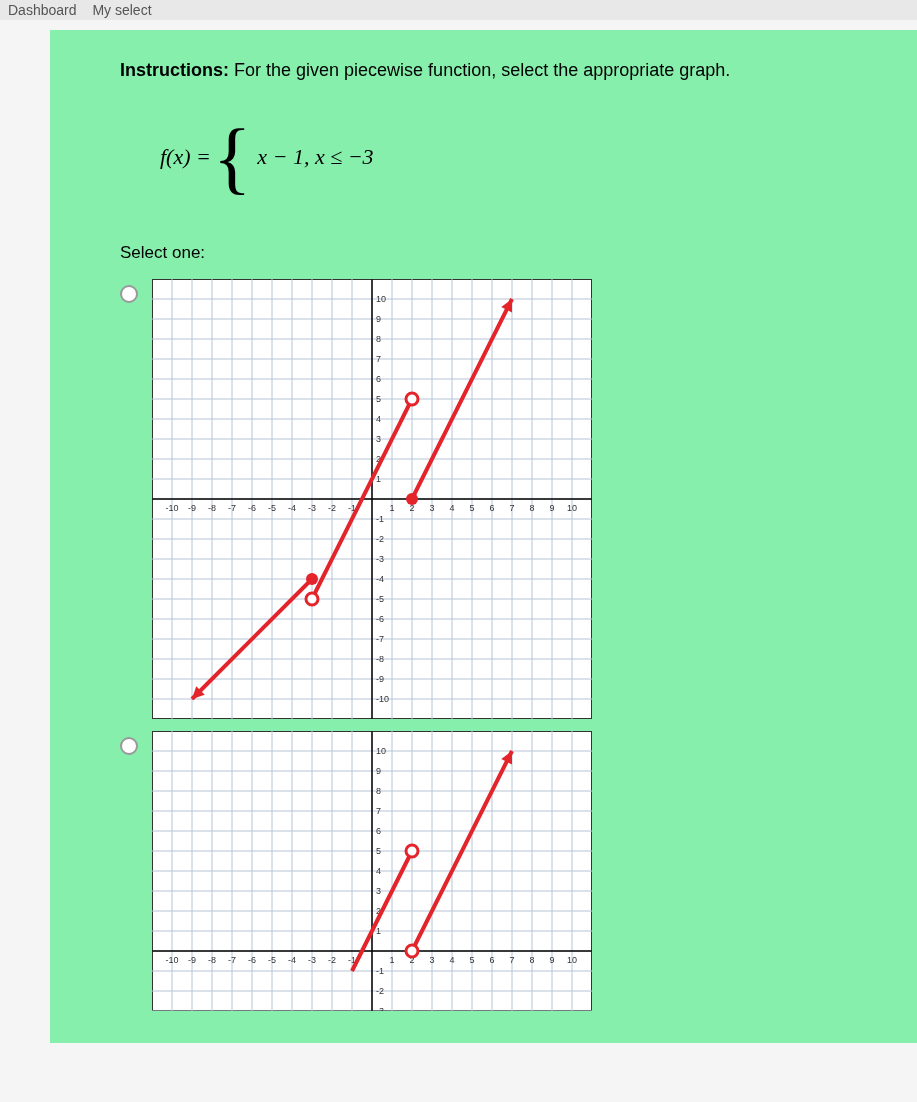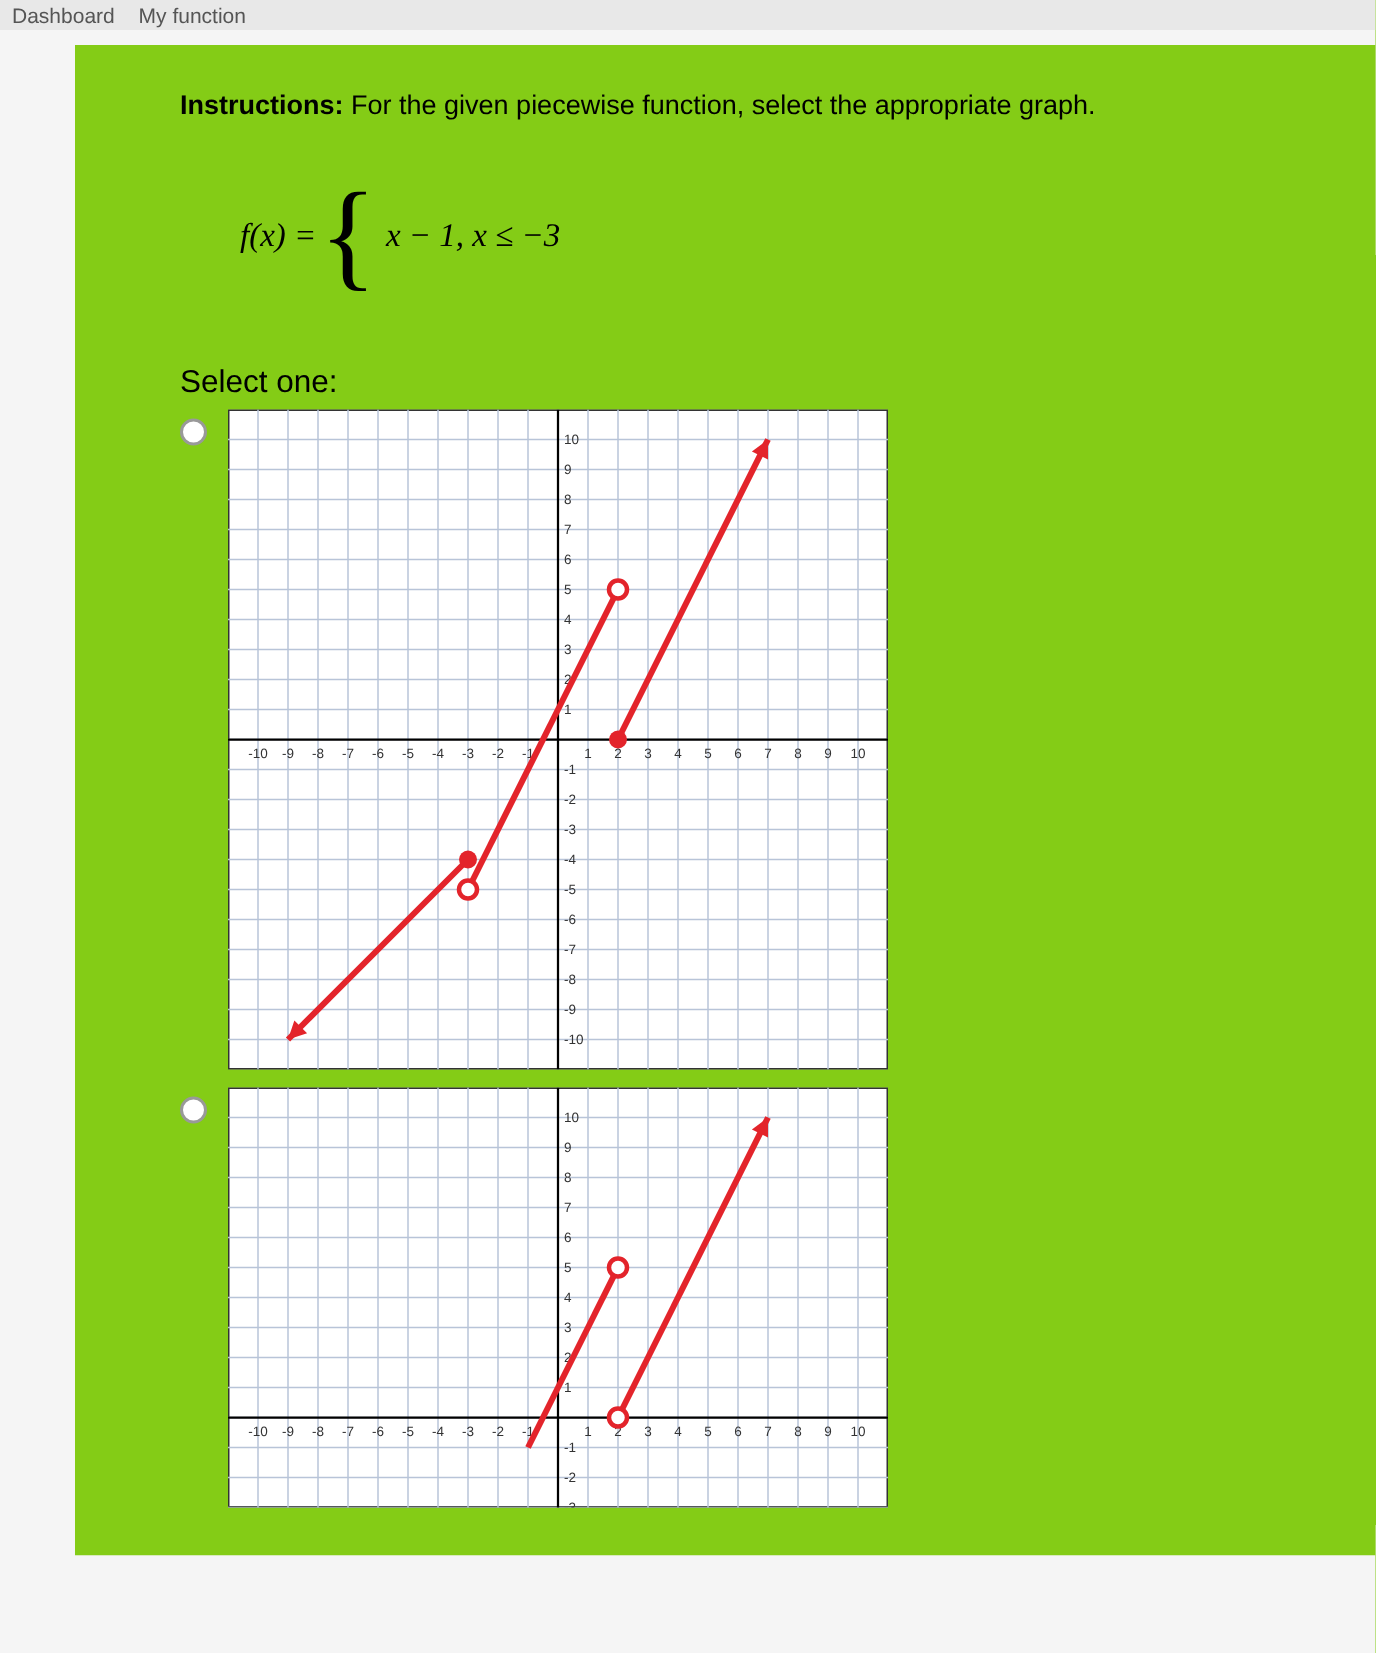--- a/index.html
+++ b/index.html
@@ -1,35 +1,35 @@
 <!DOCTYPE html>
 <html><head>
 <meta charset="utf-8">
 <style>
 * { margin:0; padding:0; box-sizing:border-box; }
 body { font-family: Arial, sans-serif; background:#f5f5f5; width:917px; }
 .nav { background:#e8e8e8; padding:2px 8px; font-size:14px; color:#555; }
 .nav span { margin-right:12px; }
-.page { background:#84cc16; padding:30px 40px 20px 70px; margin:10px 0 0 50px; }
+.page { background:#86efac; padding:30px 40px 20px 70px; margin:10px 0 0 50px; }
 .instr { font-size:18px; margin-bottom:40px; }
 .instr b { font-weight:bold; }
 .formula { font-family: 'Times New Roman', serif; font-size:22px; font-style:italic; margin:0 0 50px 40px; display:flex; align-items:center; }
 .brace { font-size:80px; font-style:normal; line-height:.9; margin:0 6px 0 2px; font-weight:100; }
 .pieces { display:flex; flex-direction:column; gap:6px;text-align:center; }
-.prompt { font-size:21px; margin-bottom:6px; }
+.prompt { font-size:17px; margin-bottom:16px; }
 .option { display:flex; align-items:flex-start; margin-bottom:12px; }
 .radio { width:18px; height:18px; border:2px solid #999; border-radius:50%; margin:6px 14px 0 0; flex-shrink:0; background:#fff; }
 .graph { display:block; }
 </style>
 </head>
 <body>
 
 <div class="nav">
   <span>Dashboard</span>
-  <span>My function</span>
+  <span>My select</span>
 </div>
 
 <div class="page">
 
   <p class="instr">
     <b>Instructions:</b><span> For the given piecewise function, select the appropriate graph.</span>
   </p>
 
   <div class="formula">
     <span>f(x) = </span>

